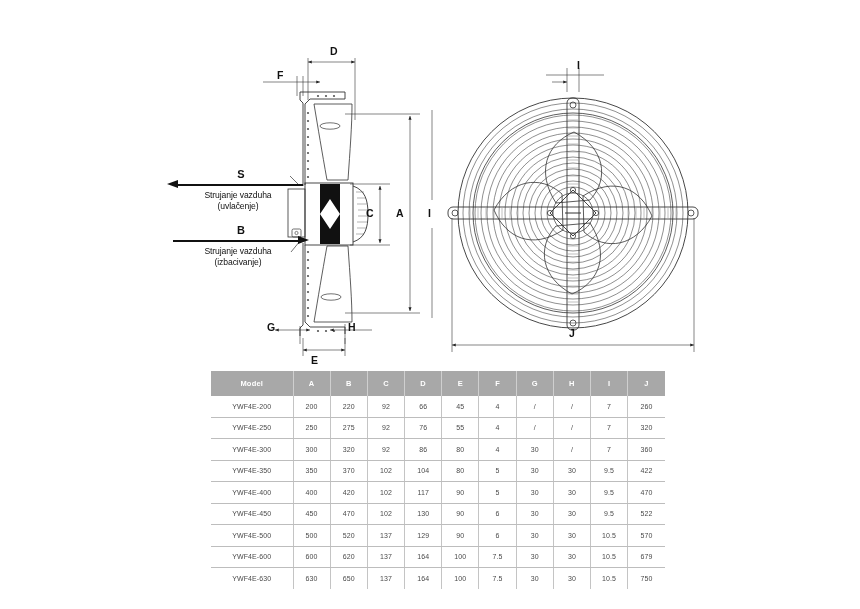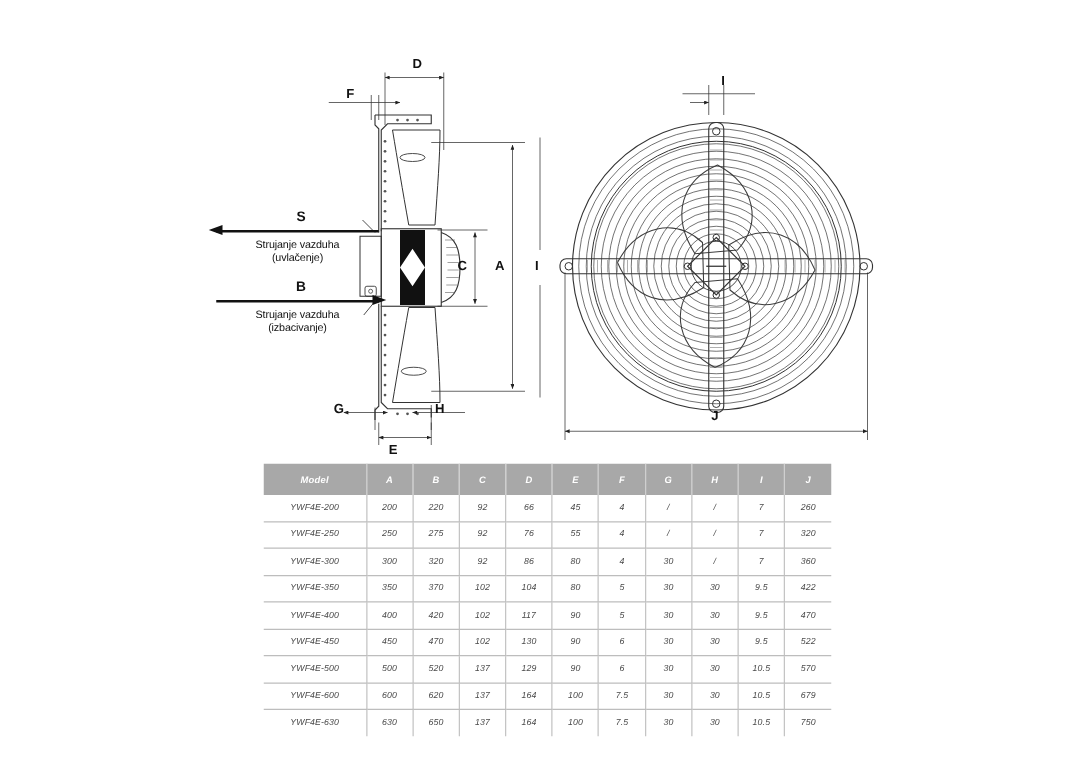--- a/index.html
+++ b/index.html
@@ -103,21 +103,20 @@
     color: #111;
     line-height: 11px;
   }
 
   
   .spec-table-wrap {
     position: absolute;
     left: 211px;
     top: 371px;
     width: 417px;
-    font-style: italic;
   }
   table.spec {
     border-collapse: collapse;
     width: 417px;
     table-layout: fixed;
     font-size: 7px;
     color: #333;
   }
   table.spec th {
     background: #a8a8a8;

